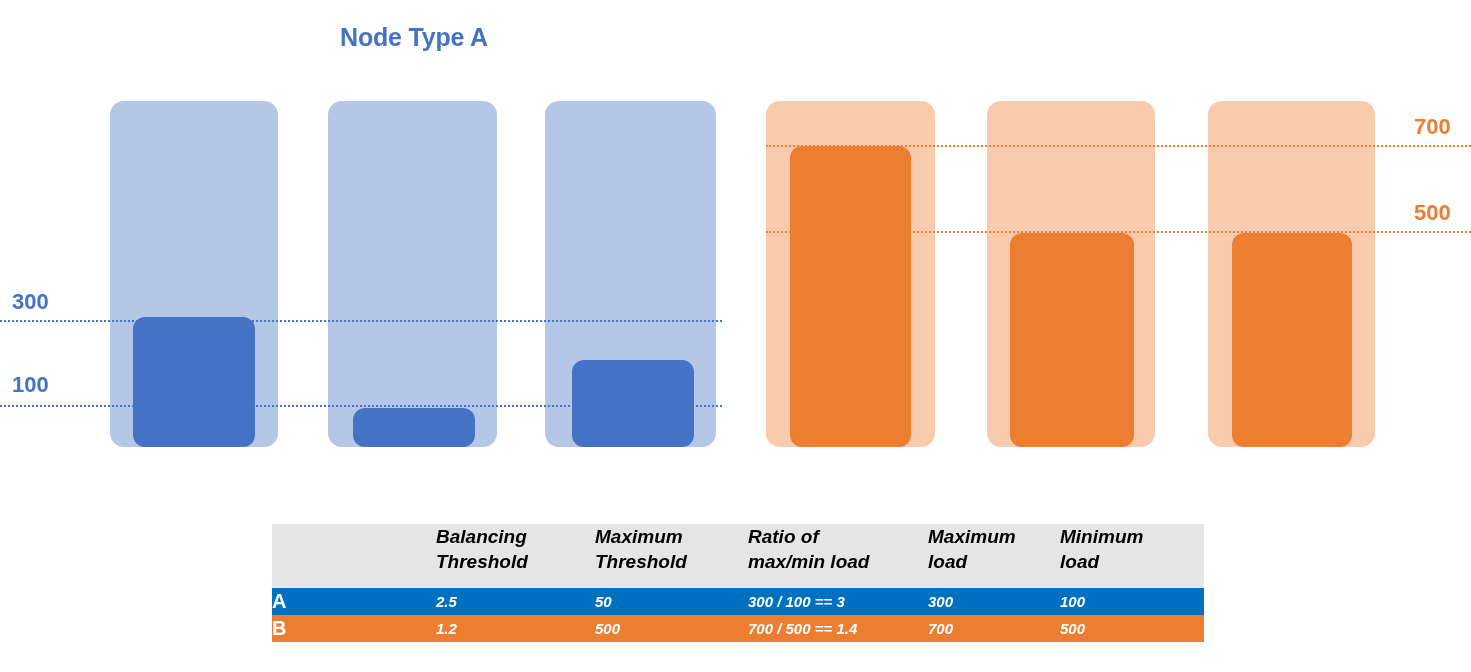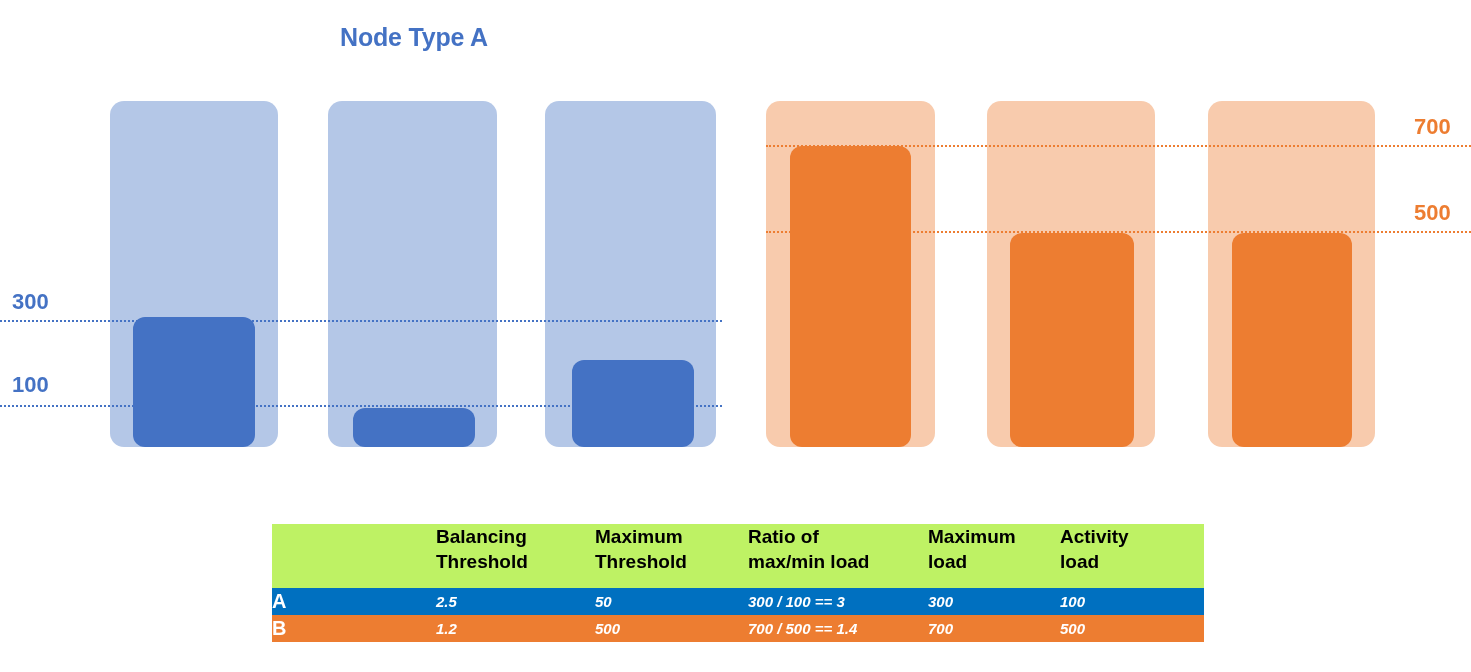--- a/index.html
+++ b/index.html
@@ -96,23 +96,24 @@
     padding: 0;
     margin: 0;
     text-align: left;
     vertical-align: top;
     font-size: 19px;
     line-height: 25px;
   }
   #summary-table thead th {
     color: #000000;
     font-weight: bold;
-    background: #bef264;
+    background: #e5e5e5;
     height: 60px;
     padding-bottom: 14px;
+    font-style: italic;
   }
   #summary-table tbody td {
     color: #ffffff;
     font-weight: bold;
     font-style: italic;
     height: 27px;
     line-height: 27px;
     font-size: 15px;
   }
   #summary-table tbody tr.row-a td { background: #0070c0; }
@@ -193,21 +194,21 @@
           </th>
           <th>
             <span class="hdr-line">Ratio of</span>
             <span class="hdr-line">max/min load</span>
           </th>
           <th>
             <span class="hdr-line">Maximum</span>
             <span class="hdr-line">load</span>
           </th>
           <th>
-            <span class="hdr-line">Activity</span>
+            <span class="hdr-line">Minimum</span>
             <span class="hdr-line">load</span>
           </th>
         </tr>
       </thead>
       <tbody>
         <tr class="row-a">
           <td class="label-cell">A</td>
           <td>2.5</td>
           <td>50</td>
           <td>300 / 100 == 3</td>

